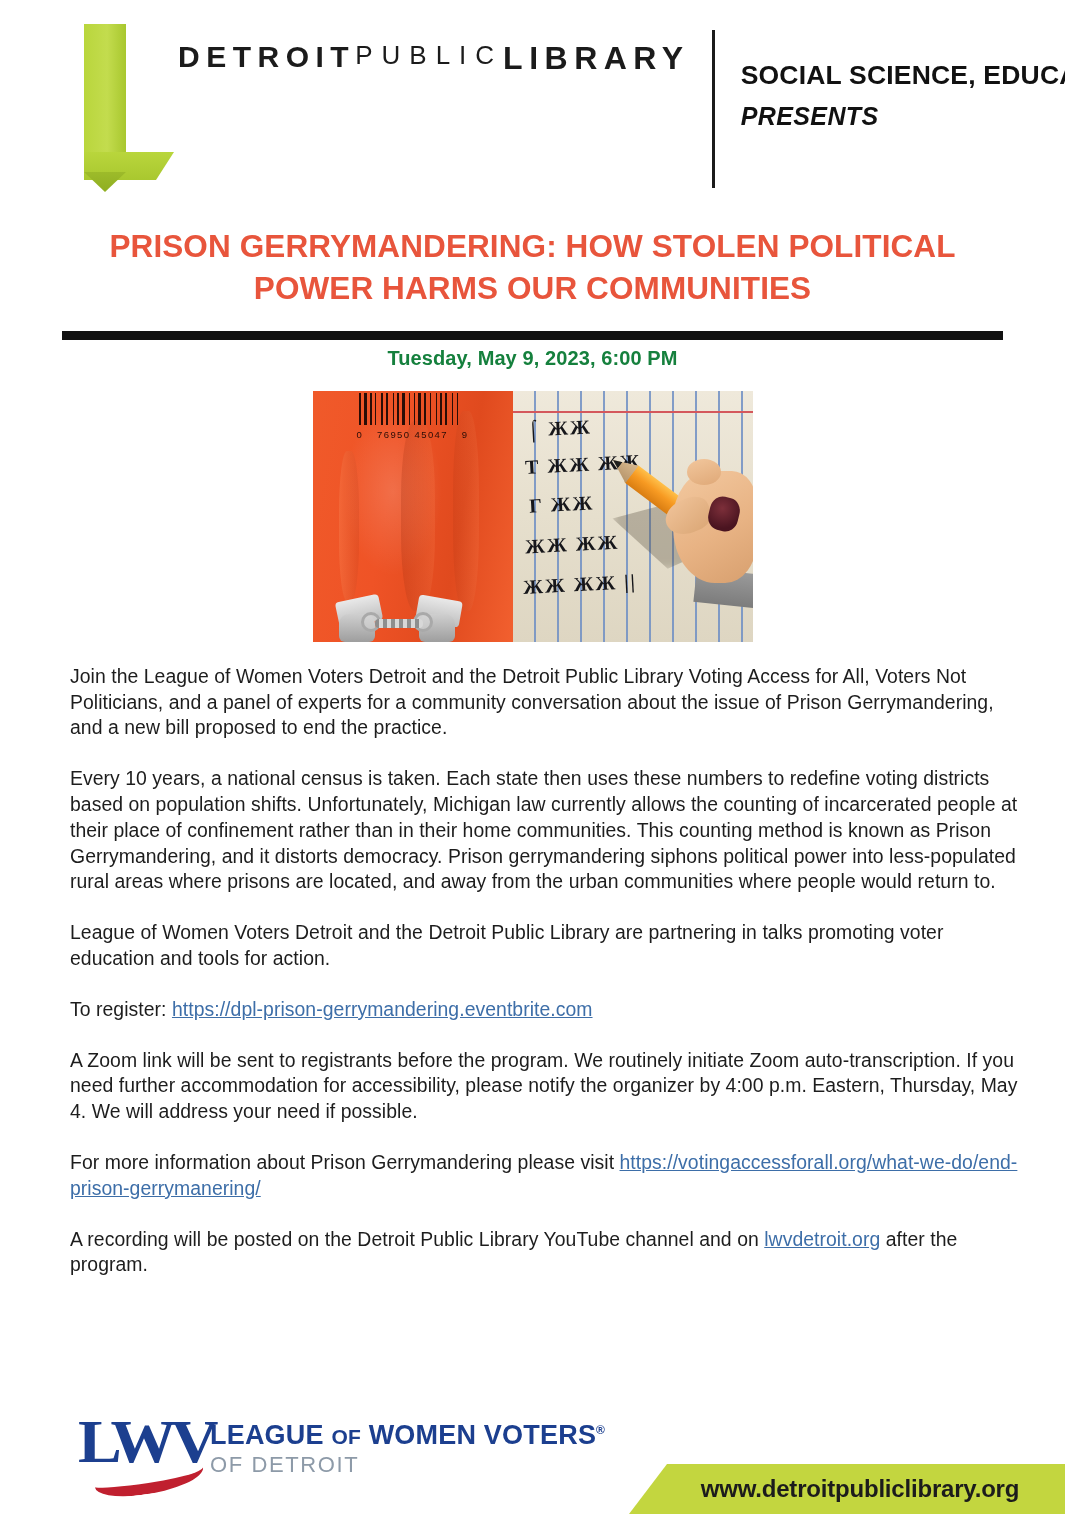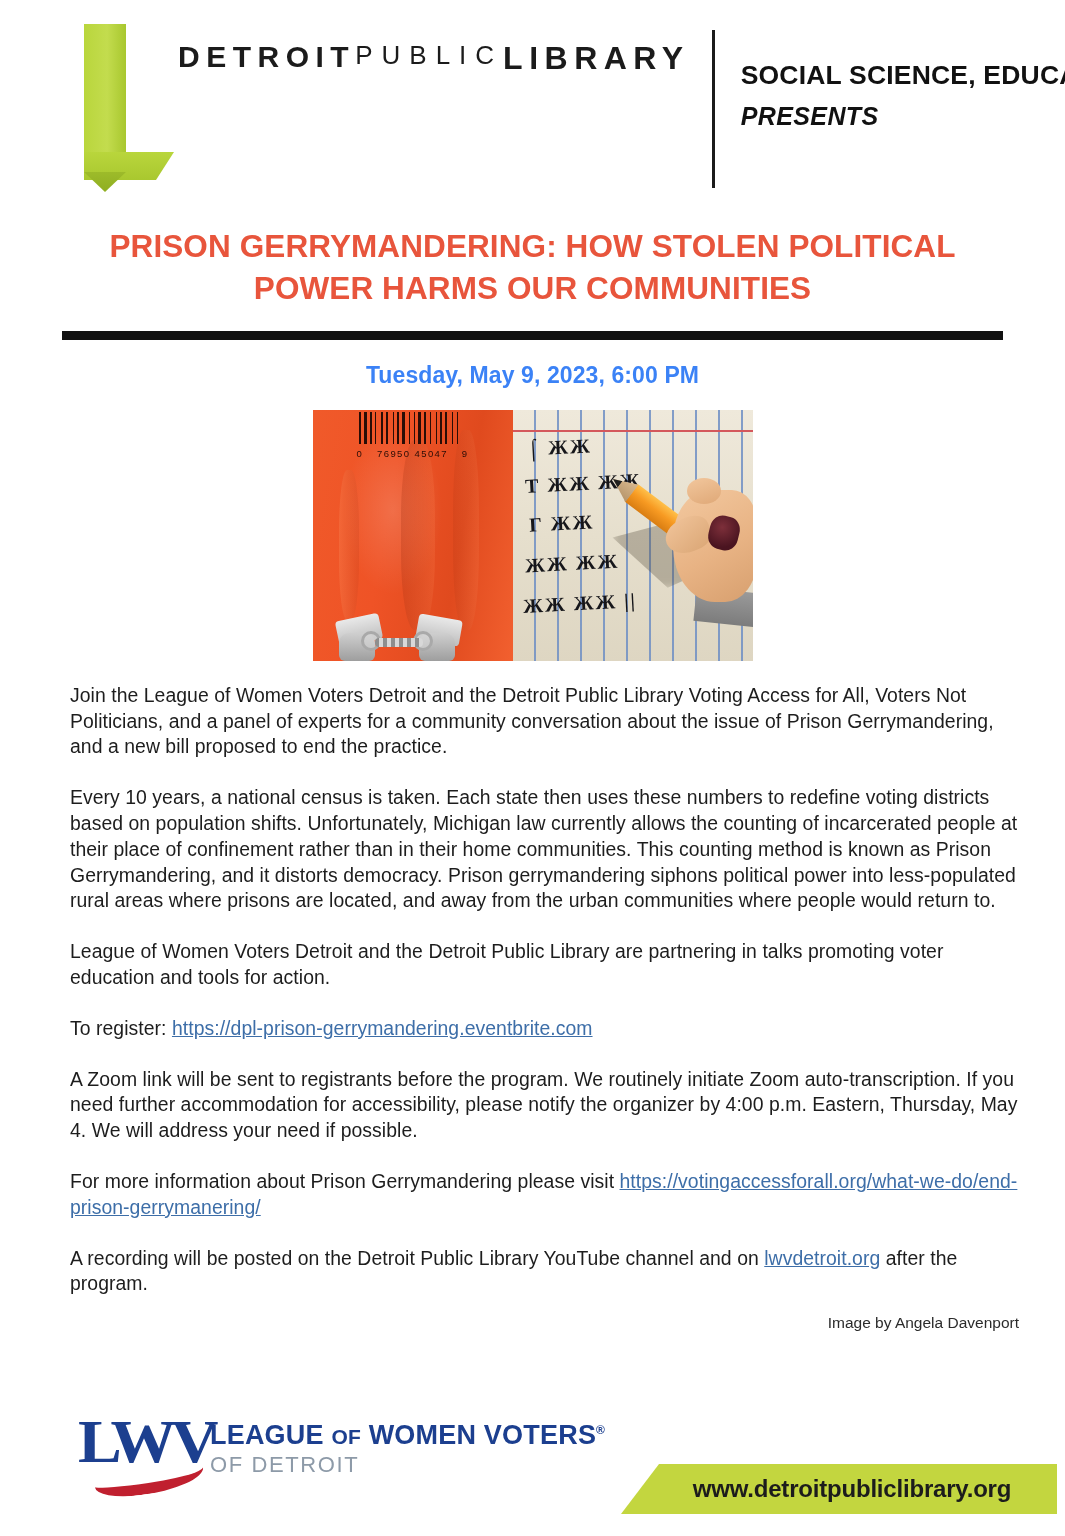--- a/index.html
+++ b/index.html
@@ -50,22 +50,22 @@
 
   
   .title {
     text-align: center; color: #e8553c; font-weight: bold;
     font-size: 31.5px; line-height: 1.33; letter-spacing: 0.1px;
     margin: 38px 58px 0 58px;
   }
   .rule { height: 9px; background: #111; margin: 21px 62px 0 62px; }
 
   .datetime {
-    text-align: center; font-size: 23px; font-weight: bold;
-    color: #3b82f6; margin-top: 22px; letter-spacing: 0.1px;
+    text-align: center; font-size: 20px; font-weight: bold;
+    color: #15803d; margin-top: 7px; letter-spacing: 0.1px;
   }
 
   
   .hero {
     position: relative; width: 440px; height: 251px;
     margin: 21px auto 0 auto; overflow: hidden; background: #e8e2d4;
   }
   
   .hero .jump {
     position: absolute; left: 0; top: 0; width: 200px; height: 251px;
@@ -231,21 +231,21 @@
   .lwv .txt .l1 {
     font-size: 27px; font-weight: bold; color: #1c3f8f;
     letter-spacing: 0.2px; white-space: nowrap;
   }
   .lwv .txt .l1 .of { font-size: 21px; margin-top: 48px; }
   .lwv .txt .l1 .reg { font-size: 12px; vertical-align: super; }
   .lwv .txt .l2 {
     font-size: 22px; color: #8d9aa8; letter-spacing: 1.6px; margin-top: 1px;
   }
   .dpl-band {
-    position: absolute; right: 8px; bottom: 22px;
+    position: absolute; right: 0; bottom: 22px;
     width: 436px; height: 50px;
     background: #c3d63f;
     clip-path: polygon(38px 0, 100% 0, 100% 100%, 0 100%);
     display: flex; align-items: center; justify-content: center;
   }
   .dpl-band span {
     font-size: 24px; font-weight: bold; color: #1c1c1c;
     letter-spacing: -0.2px; padding-left: 26px;
   }
 </style>
@@ -351,21 +351,20 @@
   <div class="body-wrap">
     <p class="para">Join the League of Women Voters Detroit and the Detroit Public Library Voting Access for All, Voters Not Politicians, and a panel of experts for a community conversation about the issue of Prison Gerrymandering, and a new bill proposed to end the practice.</p>
     <p class="para">Every 10 years, a national census is taken. Each state then uses these numbers to redefine voting districts based on population shifts. Unfortunately, Michigan law currently allows the counting of incarcerated people at their place of confinement rather than in their home communities. This counting method is known as Prison Gerrymandering, and it distorts democracy. Prison gerrymandering siphons political power into less-populated rural areas where prisons are located, and away from the urban communities where people would return to.</p>
     <p class="para">League of Women Voters Detroit and the Detroit Public Library are partnering in talks promoting voter education and tools for action.</p>
     <p class="para"><span>To register: </span><a class="link" href="#">https://dpl-prison-gerrymandering.eventbrite.com</a></p>
     <p class="para">A Zoom link will be sent to registrants before the program. We routinely initiate Zoom auto-transcription. If you need further accommodation for accessibility, please notify the organizer by 4:00 p.m. Eastern, Thursday, May 4. We will address your need if possible.</p>
     <p class="para"><span>For more information about Prison Gerrymandering please visit </span><a class="link" href="#">https://votingaccessforall.org/what-we-do/end-prison-gerrymanering/</a></p>
     <p class="para"><span>A recording will be posted on the Detroit Public Library YouTube channel and on </span><a class="link" href="#">lwvdetroit.org</a><span> after the program.</span></p>
   </div>
 
-  <div class="credit">Image by Angela Davenport</div>
 
   <div class="footer">
     <div class="lwv">
       <div class="mark">
         <div class="letters">LWV</div>
         <div class="swoosh"></div>
       </div>
       <div class="txt">
         <div class="l1"><span>LEAGUE </span><span class="of">OF</span><span> WOMEN VOTERS</span><span class="reg">®</span></div>
         <div class="l2">OF DETROIT</div>

